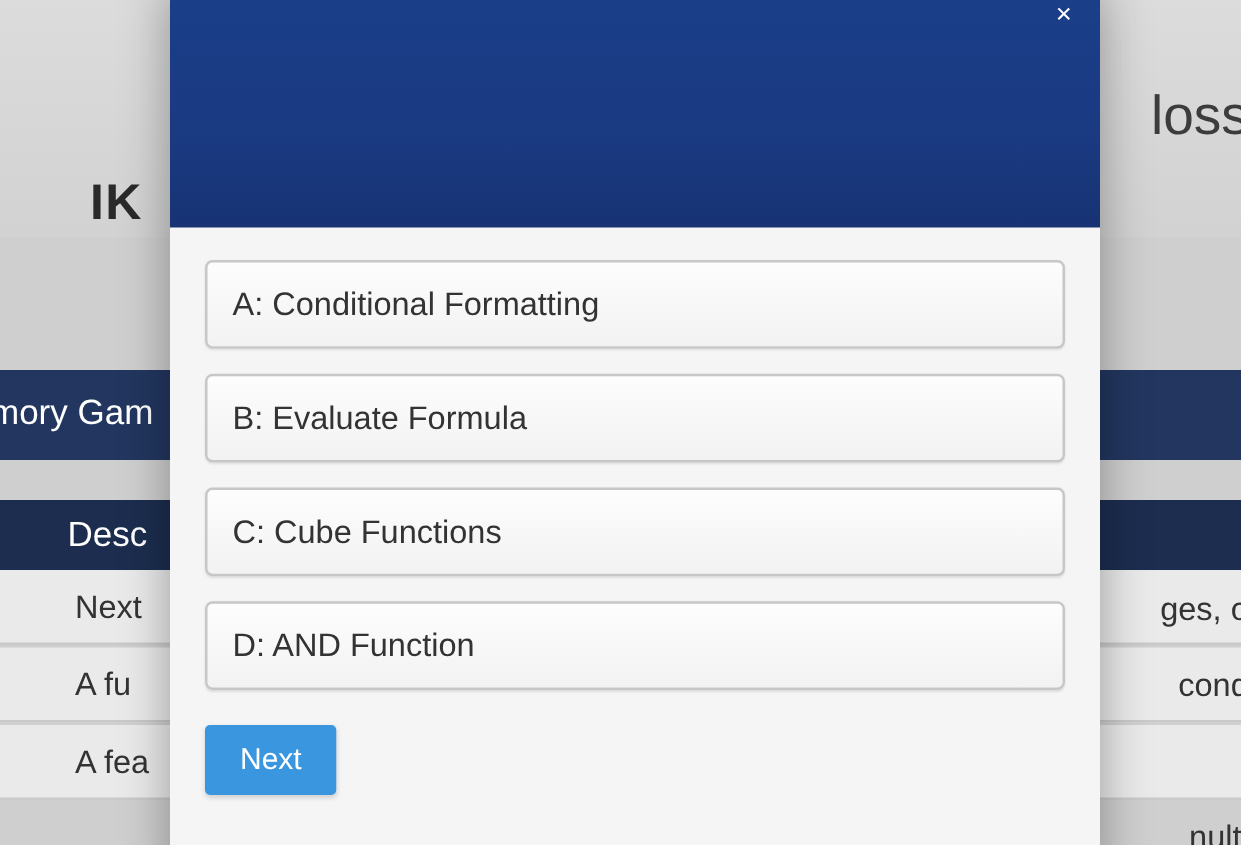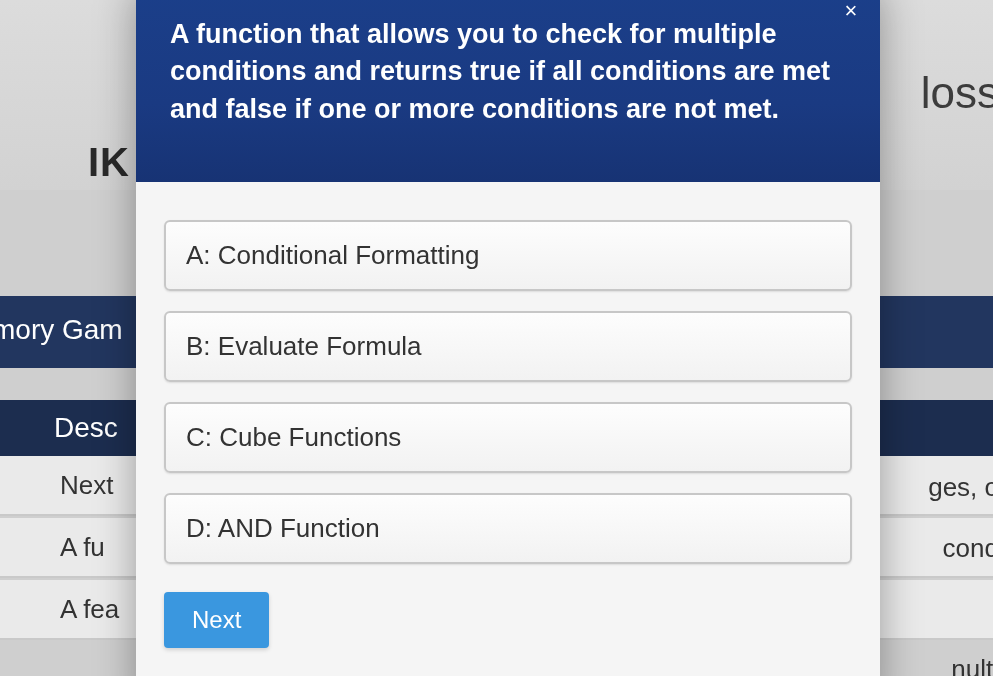--- a/index.html
+++ b/index.html
@@ -2,21 +2,21 @@
 <html><head>
 <meta charset="utf-8">
 <style>
   * { box-sizing: border-box; margin: 0; padding: 0; }
   html, body { width: 993px; height: 676px; overflow: hidden; font-family: "Segoe UI", Arial, sans-serif; }
   body { position: relative; background: #cfcfcf; }
 
   
   .bg { position: absolute; inset: 0; filter: blur(0.3px); }
   .bg .topbar { position: absolute; top: 0; left: 0; right: 0; height: 190px; background: linear-gradient(#dcdcdc,#d2d2d2); }
-  .bg .ik { position: absolute; top: 140px; left: 88px; font-size: 40px; font-weight: 700; color: #2a2a2a; letter-spacing: 1px; }
+  .bg .ik { position: absolute; top: 140px; left: 72px; font-size: 40px; font-weight: 700; color: #2a2a2a; letter-spacing: 1px; }
   .bg .loss { position: absolute; top: 68px; right: -6px; font-size: 44px; font-weight: 500; color: #3c3c3c; }
   .bg .tabrow { position: absolute; top: 296px; left: 0; right: 0; height: 72px; background: #22365f; }
   .bg .tabrow span { position: absolute; left: -8px; top: 18px; color: #fff; font-size: 28px; }
   .bg .headrow { position: absolute; top: 400px; left: 0; right: 0; height: 56px; background: #1c2d4f; }
   .bg .headrow .desc { position: absolute; left: 54px; top: 12px; color: #fff; font-size: 28px; }
   .bg .row1, .bg .row2, .bg .row3 { position: absolute; left: 0; right: 0; height: 60px; background: #eaeaea; border-bottom: 2px solid #c9c9c9; color: #333; font-size: 26px; padding-left: 60px; display: flex; align-items: center; }
   .bg .row1 { top: 456px; }
   .bg .row2 { top: 518px; }
   .bg .row3 { top: 580px; }
   .bg .col-right { position: absolute; right: -6px; font-size: 26px; color: #333; }
@@ -52,21 +52,21 @@
     position: absolute;
     top: 10px; right: 14px;
     width: 30px; height: 30px;
     color: #fff;
     font-size: 22px;
     line-height: 30px;
     text-align: center;
     cursor: pointer;
   }
   .modal-body {
-    padding: 38px 28px 18px 28px;
+    padding: 26px 28px 18px 28px;
   }
   .option {
     width: 100%;
     border: 2px solid #c7c7c7;
     border-radius: 6px;
     background: linear-gradient(#fdfdfd,#f2f2f2);
     padding: 18px 20px;
     margin-bottom: 20px;
     font-size: 26px;
     color: #333;
@@ -111,21 +111,20 @@
   <div class="row3">
       <span>A fea</span>
     </div>
   <div class="col-right cr1">ges, o</div>
   <div class="col-right cr2">cond</div>
   <div class="col-right cr3">nulti</div>
 </div>
 
 <div class="modal">
   <div class="modal-head">
-    <div class="q">A function that allows you to check for multiple conditions and returns true if all conditions are met and false if one or more conditions are not met.</div>
     <div class="close">×</div>
   </div>
   <div class="modal-body">
     <button class="option">
       <span class="opt-letter">A:</span>
       <span>Conditional Formatting</span>
     </button>
     <button class="option">
       <span class="opt-letter">B:</span>
       <span>Evaluate Formula</span>

